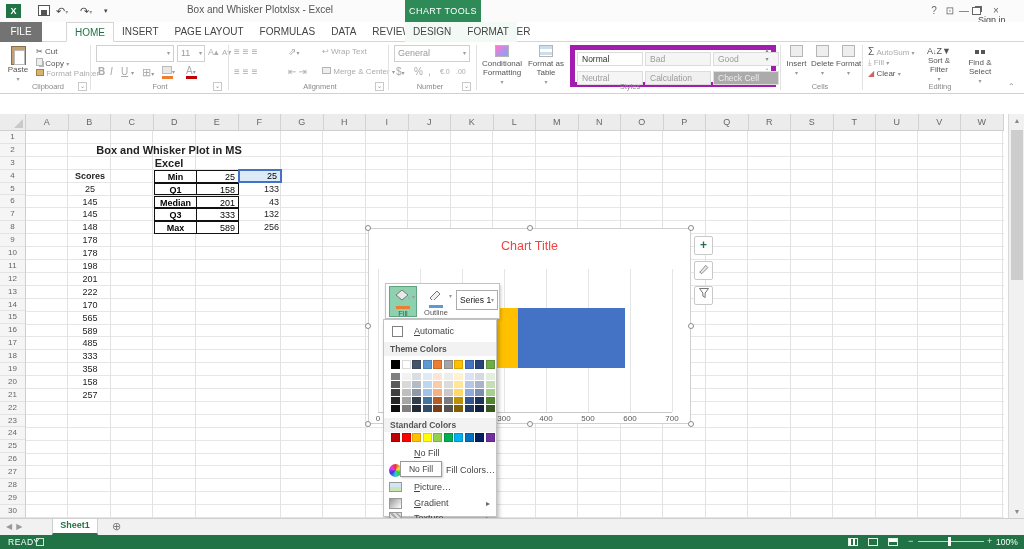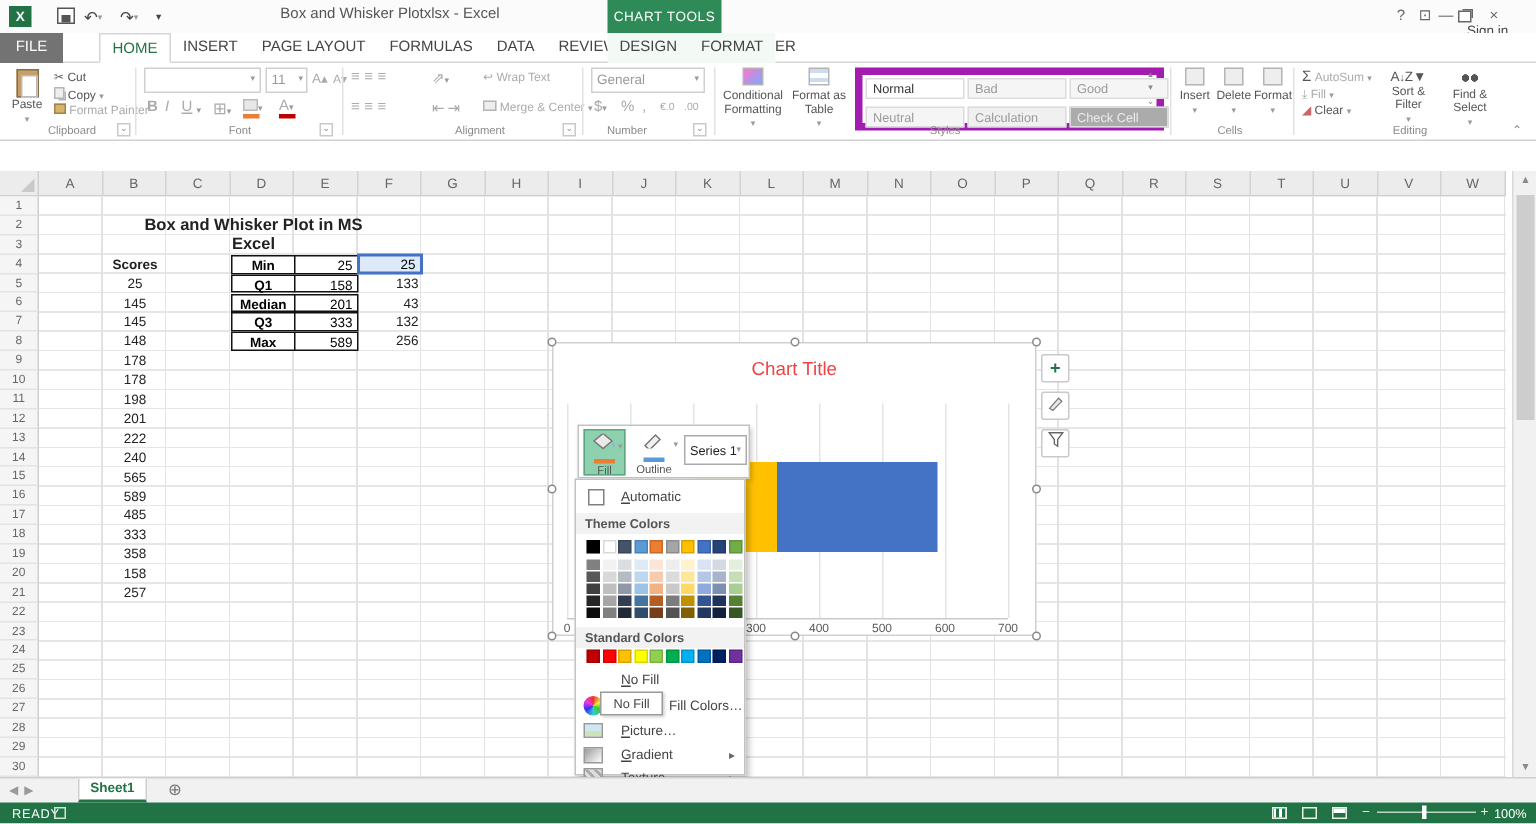--- a/index.html
+++ b/index.html
@@ -208,21 +208,21 @@
     <div class="glabel" style="left:290px; width:60px;">Alignment</div>
     <div class="launcher" style="left:375px;">⌄</div>
     <div class="gsep" style="left:388px;"></div>
 
     <div class="abs combo" style="left:394px; top:3px; width:76px;"><span>General</span><span class="dd abs" style="right:3px;">▾</span></div>
     <div class="abs dis" style="left:396px; top:24px; font-size:10px;"><span>$</span><span class="dd">▾</span></div>
     <div class="abs dis" style="left:414px; top:24px; font-size:10px;">%</div>
     <div class="abs dis" style="left:428px; top:24px; font-size:10px;">,</div>
     <div class="abs dis" style="left:440px; top:26px; font-size:7px;">€.0</div>
     <div class="abs dis" style="left:456px; top:26px; font-size:7px;">.00</div>
-    <div class="glabel" style="left:388px; width:60px;margin-top:40px;">Number</div>
+    <div class="glabel" style="left:400px; width:60px;margin-top:40px;">Number</div>
     <div class="launcher" style="left:462px;">⌄</div>
     <div class="gsep" style="left:476px;"></div>
 
     <div class="ribbtn-big dis" style="left:480px; top:3px; width:44px;">
       <span class="icon-sq" style="width:14px;height:12px;background:linear-gradient(135deg,#f7c,#7af);"></span>
       <div>Conditional Formatting</div><span class="dd">▾</span>
     </div>
     <div class="ribbtn-big dis" style="left:526px; top:3px; width:40px;">
       <span class="icon-sq" style="width:14px;height:12px;background:repeating-linear-gradient(to bottom,#cde 0 3px,#fff 3px 6px);"></span>
       <div>Format as Table</div><span class="dd">▾</span>
@@ -328,21 +328,21 @@
   <div id="scores-col" class="abs">
       <div class="abs cellt" style="left: 69px; top: 182.6px; width: 42px; text-align: center;">25</div>
       <div class="abs cellt" style="left: 69px; top: 195.5px; width: 42px; text-align: center;">145</div>
       <div class="abs cellt" style="left: 69px; top: 208.4px; width: 42px; text-align: center;">145</div>
       <div class="abs cellt" style="left: 69px; top: 221.3px; width: 42px; text-align: center;">148</div>
       <div class="abs cellt" style="left: 69px; top: 234.2px; width: 42px; text-align: center;">178</div>
       <div class="abs cellt" style="left: 69px; top: 247.1px; width: 42px; text-align: center;">178</div>
       <div class="abs cellt" style="left: 69px; top: 260px; width: 42px; text-align: center;">198</div>
       <div class="abs cellt" style="left: 69px; top: 272.9px; width: 42px; text-align: center;">201</div>
       <div class="abs cellt" style="left: 69px; top: 285.8px; width: 42px; text-align: center;">222</div>
-      <div class="abs cellt" style="left: 69px; top: 298.7px; width: 42px; text-align: center;">240</div>
+      <div class="abs cellt" style="left: 69px; top: 298.7px; width: 42px; text-align: center;">170</div>
       <div class="abs cellt" style="left: 69px; top: 311.6px; width: 42px; text-align: center;">565</div>
       <div class="abs cellt" style="left: 69px; top: 324.5px; width: 42px; text-align: center;">589</div>
       <div class="abs cellt" style="left: 69px; top: 337.4px; width: 42px; text-align: center;">485</div>
       <div class="abs cellt" style="left: 69px; top: 350.3px; width: 42px; text-align: center;">333</div>
       <div class="abs cellt" style="left: 69px; top: 363.2px; width: 42px; text-align: center;">358</div>
       <div class="abs cellt" style="left: 69px; top: 376.1px; width: 42px; text-align: center;">158</div>
       <div class="abs cellt" style="left: 69px; top: 389px; width: 42px; text-align: center;">257</div>
     </div>
   <div id="stats-table" class="abs">
       <div class="tcell" style="left: 154px; top: 169.7px; width: 43px; font-weight: bold; text-align: center;">Min</div>

